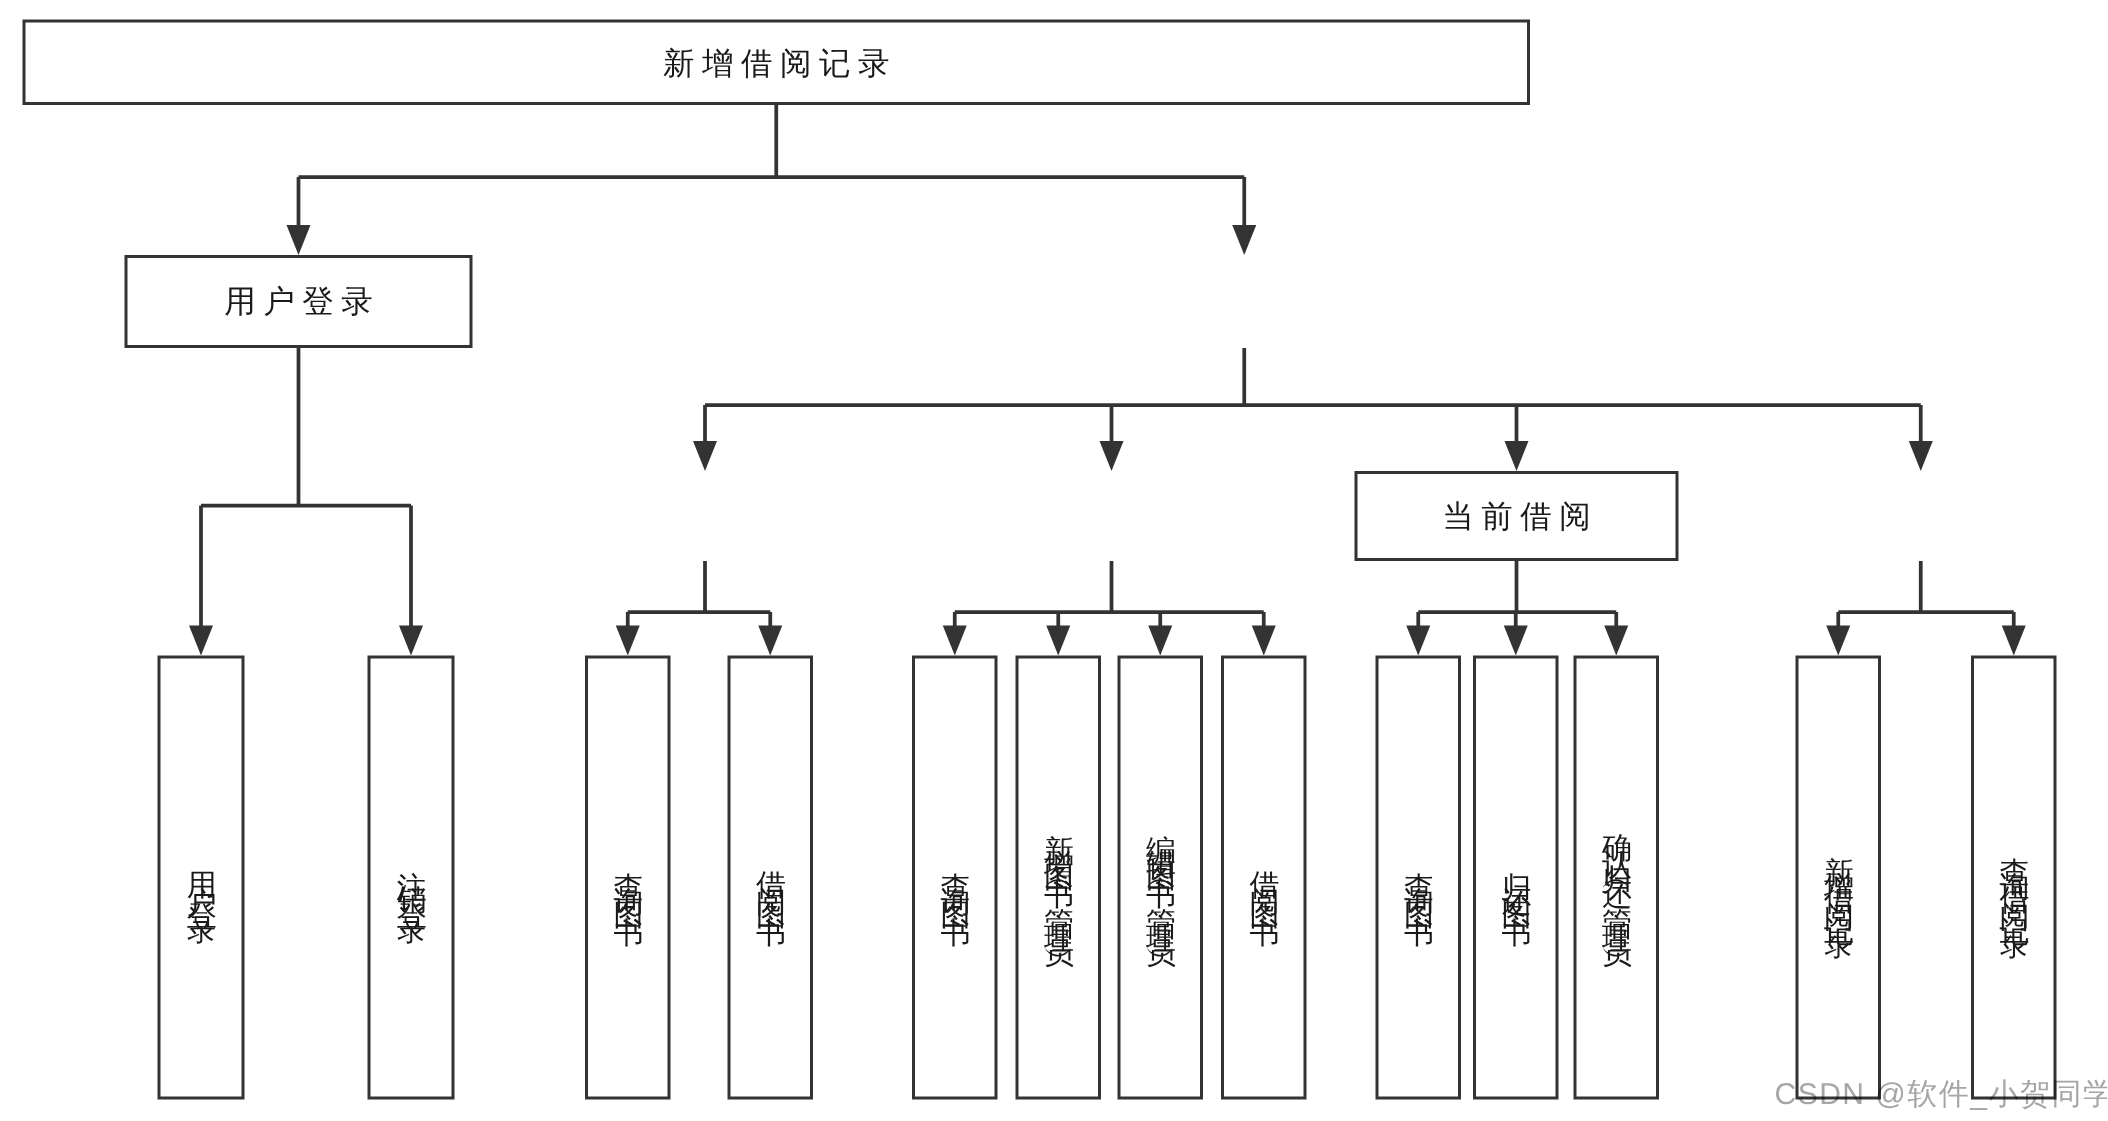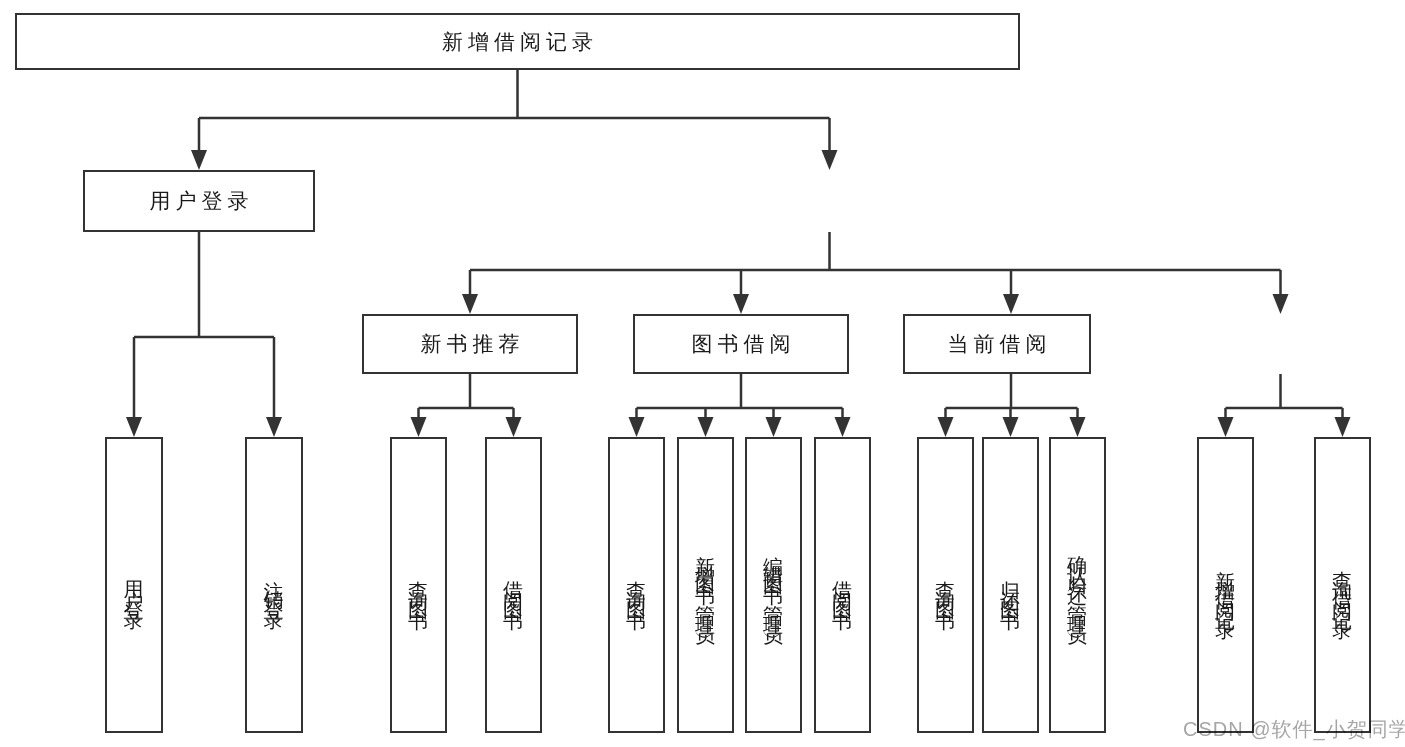--- a/index.html
+++ b/index.html
@@ -65,27 +65,21 @@
   </svg>
 
   <div class="box hbox" style="left:15px;top:13px;width:1005px;height:57px">
     <span class="lbl">新增借阅记录</span>
   </div>
 
   <div class="box hbox" style="left:83px;top:170px;width:232px;height:62px">
     <span class="lbl">用户登录</span>
   </div>
 
-  <div class="box hbox" style="left:362px;top:314px;width:216px;height:60px">
-    <span class="lbl">新书推荐</span>
-  </div>
-  <div class="box hbox" style="left:633px;top:314px;width:216px;height:60px">
-    <span class="lbl">图书借阅</span>
-  </div>
-  <div class="box hbox" style="left:903px;top:314px;width:188px;height:60px">
+  <div class="box hbox" style="left:903px;top:314px;width:216px;height:60px">
     <span class="lbl">当前借阅</span>
   </div>
 
   <div class="box vbox" style="left:105px;top:437px;width:58px;height:296px">
     <span class="lbl">用户登录</span>
   </div>
   <div class="box vbox" style="left:245px;top:437px;width:58px;height:296px">
     <span class="lbl">注销登录</span>
   </div>
 

